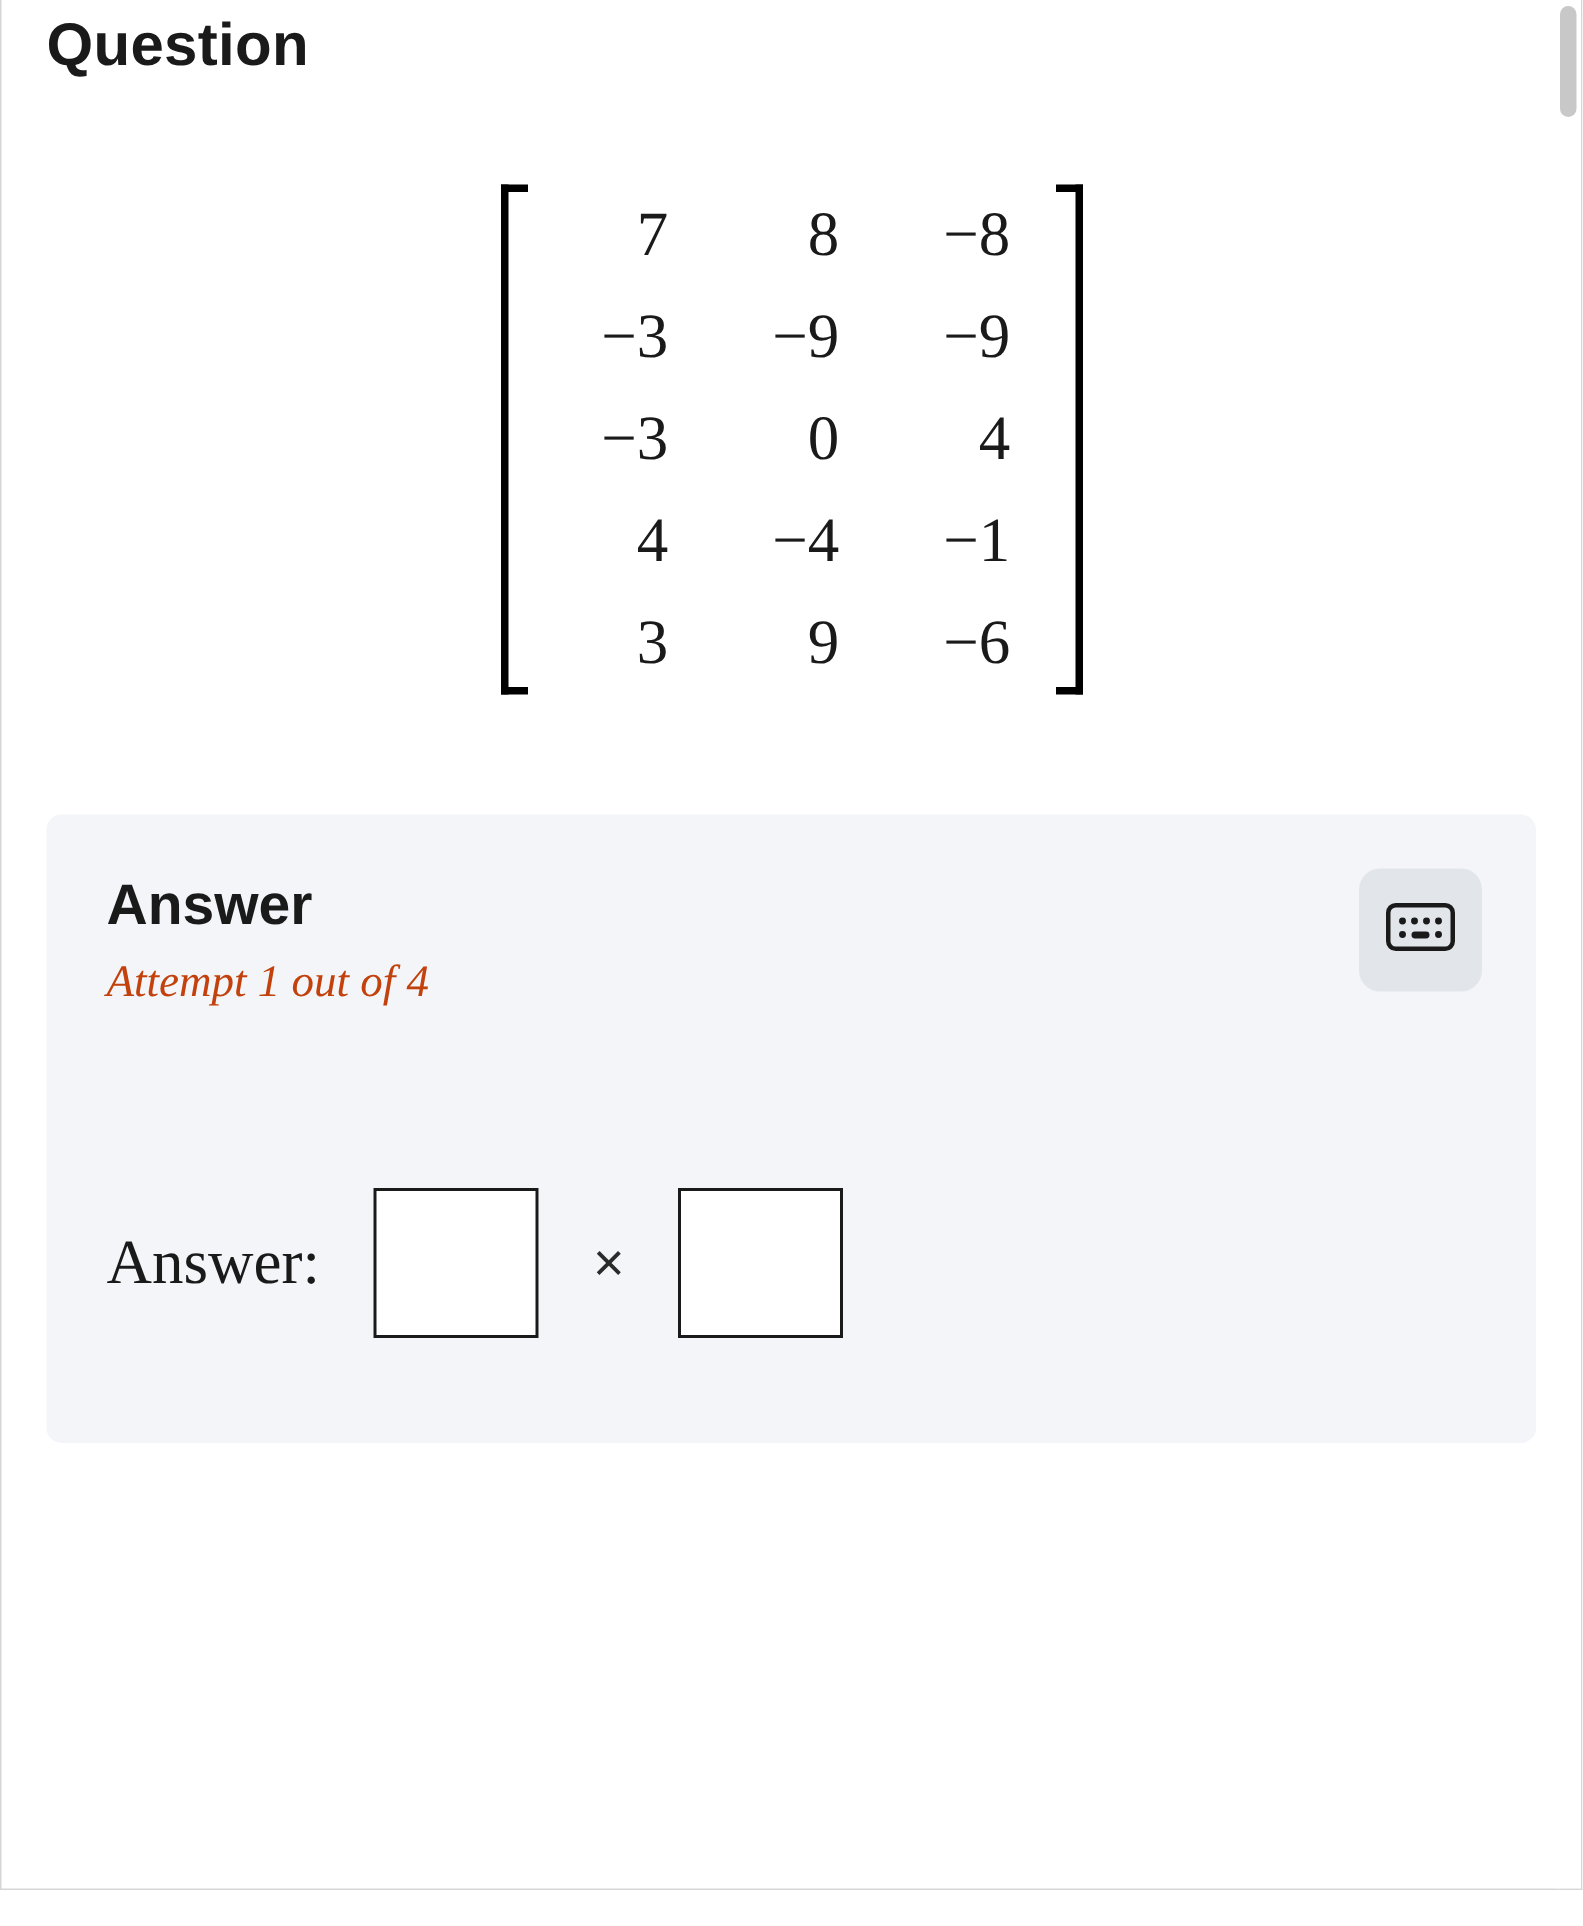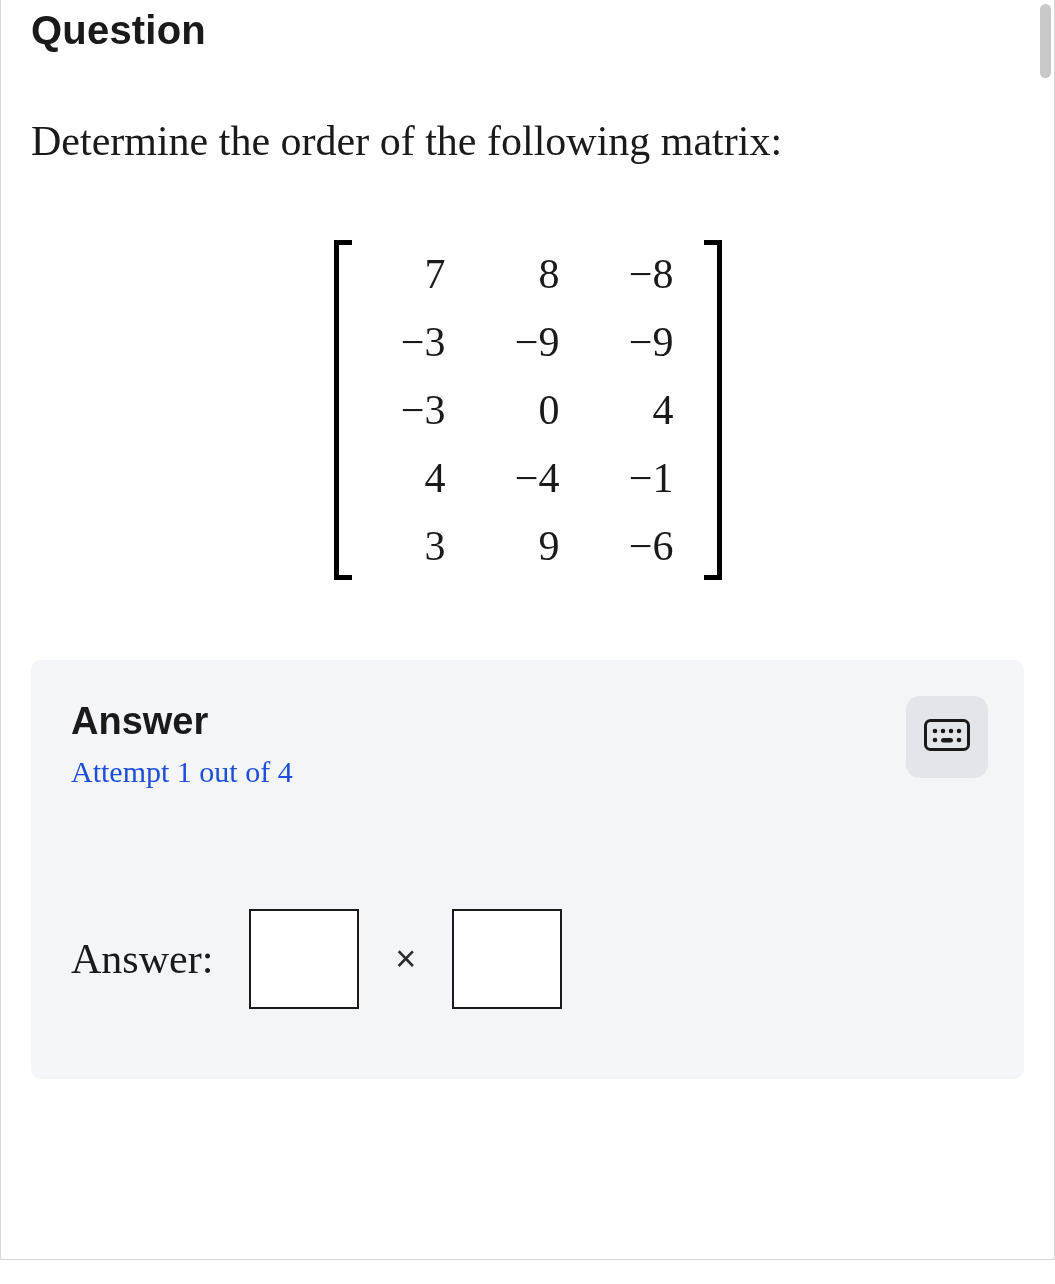--- a/index.html
+++ b/index.html
@@ -109,22 +109,23 @@
     position: relative;
   }
   .answer-head {
     font-family: "Helvetica Neue", Arial, sans-serif;
     font-weight: 700;
     font-size: 38px;
   }
   .attempt {
     font-family: Georgia, serif;
     font-size: 30px;
-    color: #1d4ed8;
+    color: #c2410c;
     margin-top: 12px;
+    font-style: italic;
   }
   .kbd-btn {
     position: absolute;
     top: 36px; right: 36px;
     width: 82px; height: 82px;
     border-radius: 14px;
     background: #e2e6eb;
     display: flex;
     align-items: center;
     justify-content: center;
@@ -161,21 +162,20 @@
 <div class="page">
 
   <div class="scrollbar-track">
     <div class="scrollbar-thumb"></div>
   </div>
 
   <div class="header">
     <div class="q-title">Question</div>
   </div>
 
-  <div class="prompt">Determine the order of the following matrix:</div>
 
   <div class="matrix-wrap">
     <div class="matrix">
       <div class="bracket left">
           <div class="stem"></div>
         </div>
       <div class="mgrid">
         <div class="mcell">7</div>
         <div class="mcell">8</div>
         <div class="mcell">−8</div>

